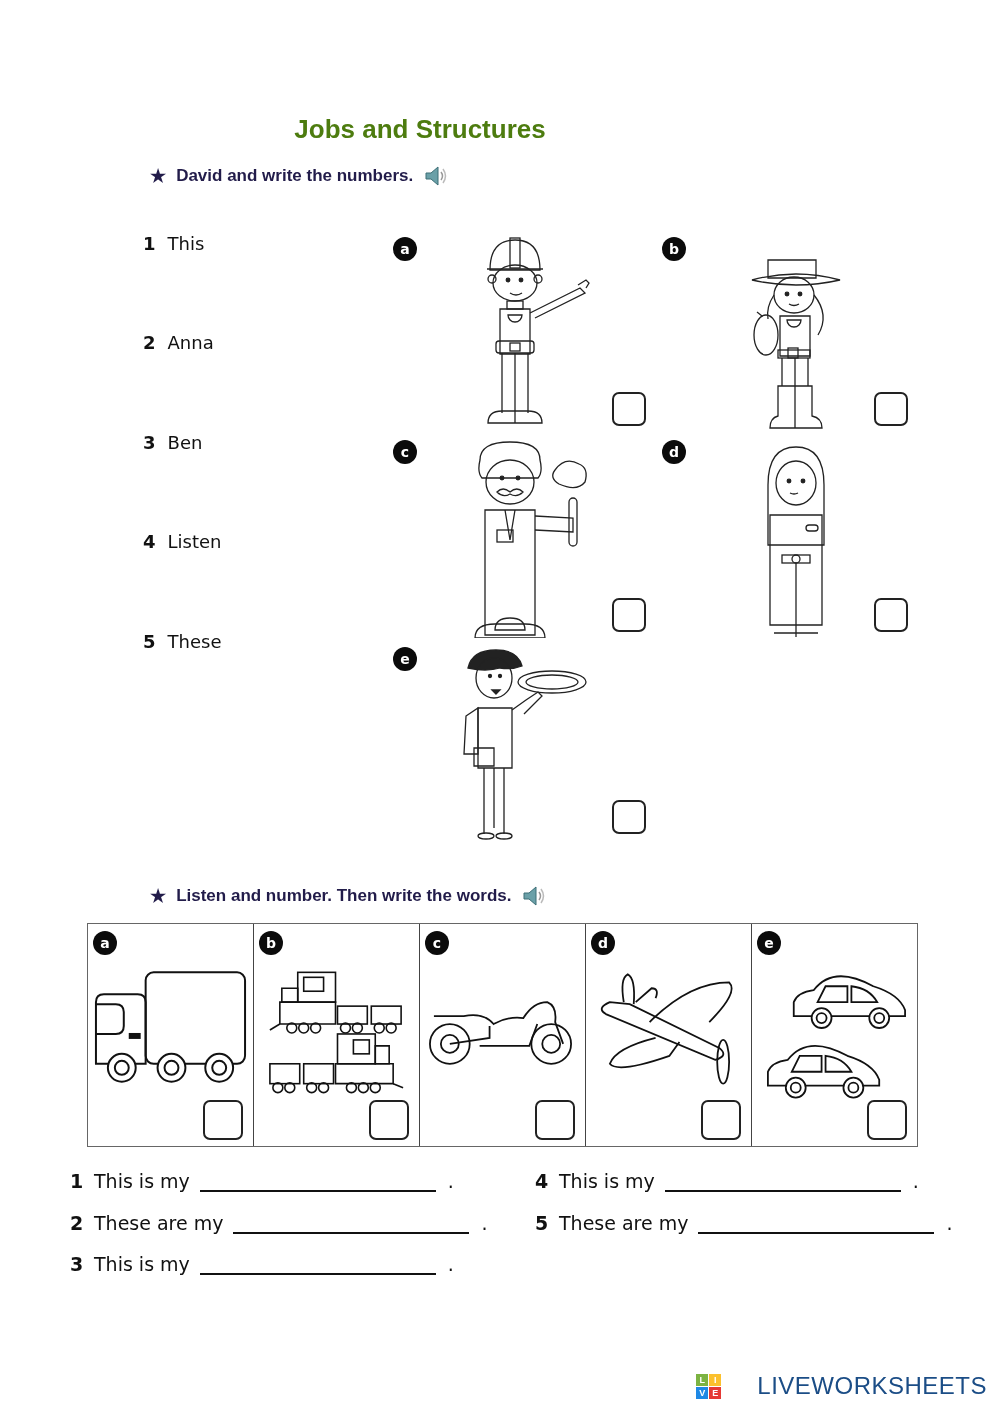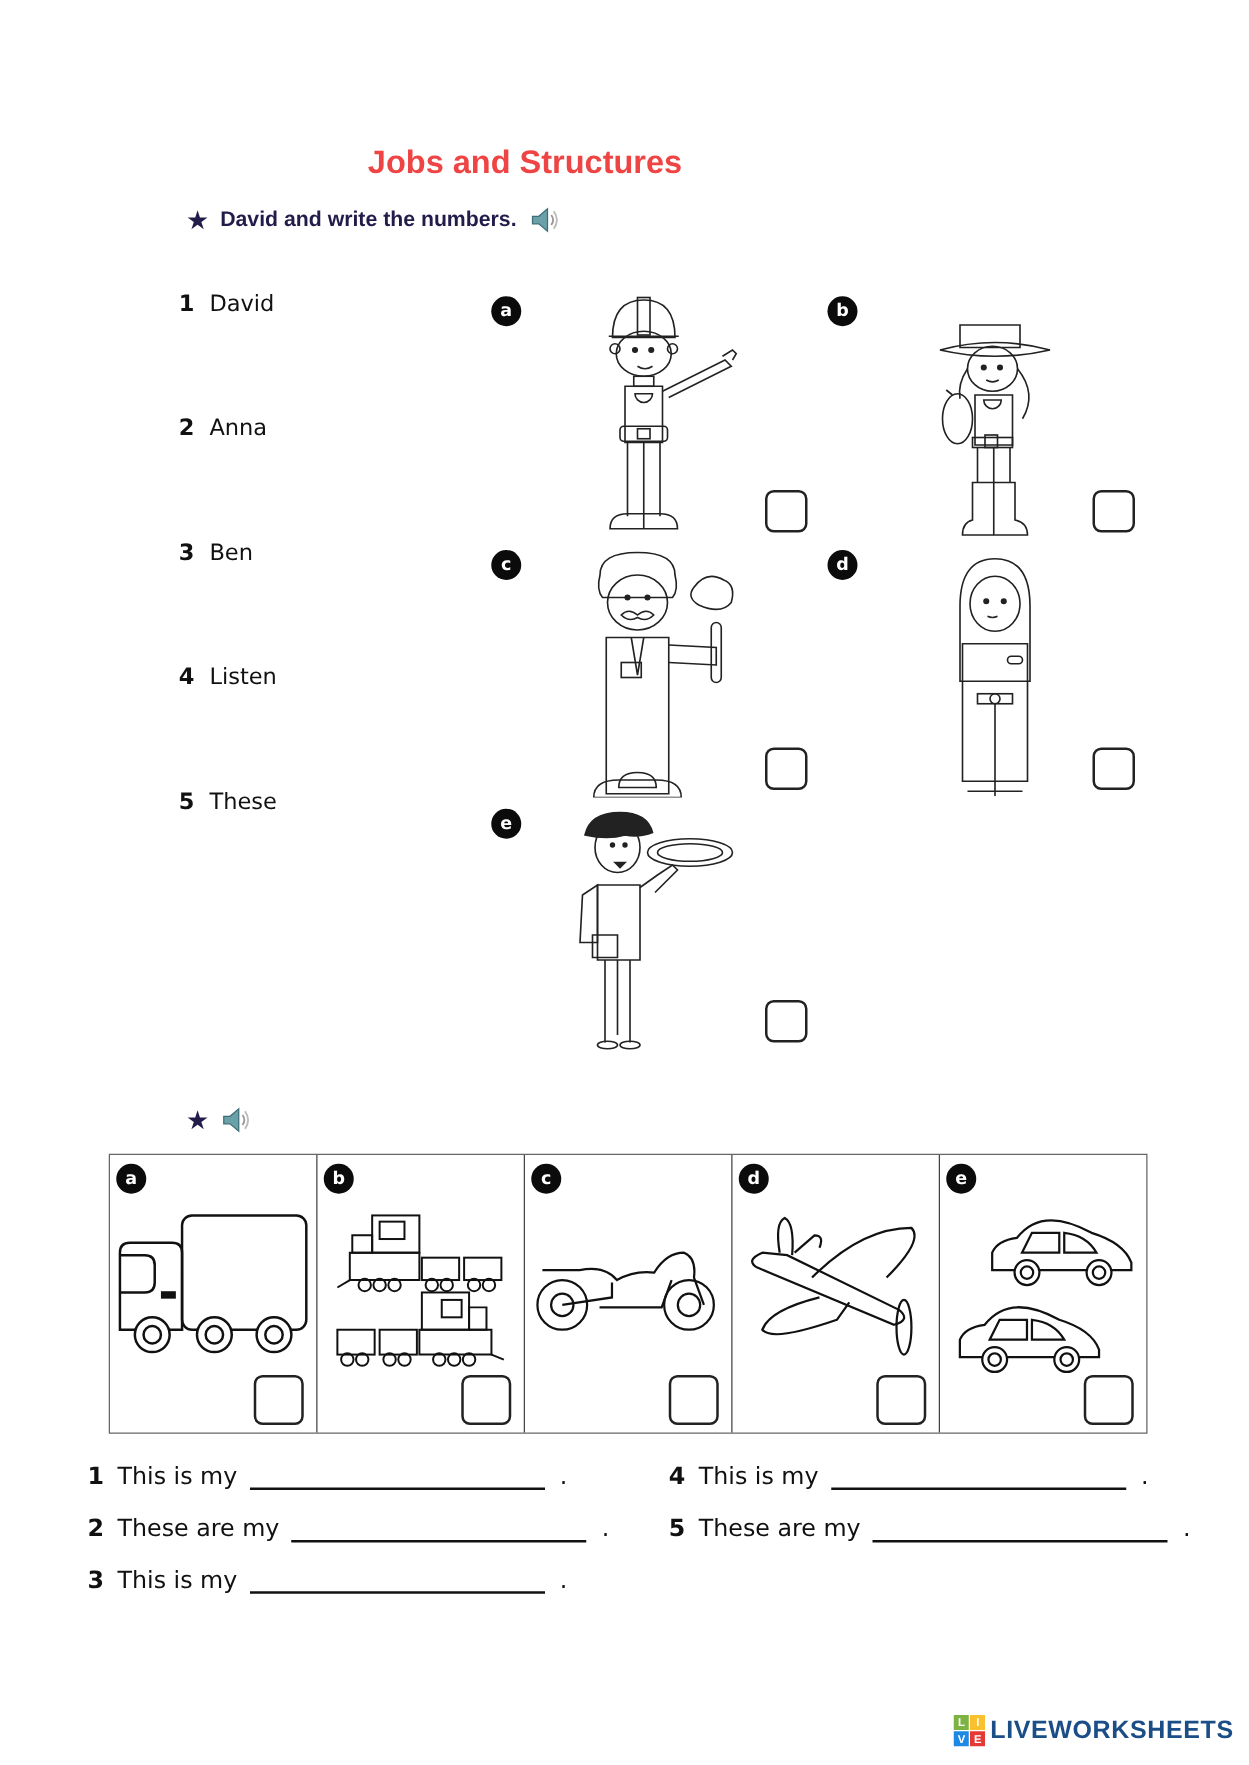--- a/index.html
+++ b/index.html
@@ -1,18 +1,18 @@
 <!DOCTYPE html>
 <html><head>
 <meta charset="utf-8">
 <style>
   html, body { margin:0; padding:0; background:#fff; }
   body { width:999px; height:1412px; position:relative; overflow:hidden; font-family:"Liberation Sans", sans-serif; color:#111; }
   .abs { position:absolute; }
-  .title { left:0; width:840px; top:114px; text-align:center; font-size:26px; font-weight:bold; color:#ef4444; }
+  .title { left:0; width:840px; top:114px; text-align:center; font-size:26px; font-weight:bold; color:#4d7c0f; }
   .instr { font-size:17px; font-weight:bold; color:#221c4a; display:flex; align-items:center; gap:10px; }
   .instr .star { font-size:18px; }
   .speaker { display:inline-block; width:26px; height:24px; }
   .name-item { font-family:"DejaVu Sans", sans-serif; font-size:18px; display:flex; gap:12px; }
   .name-item .num { font-weight:bold; }
   .badge { width:24px; height:24px; border-radius:50%; background:#0b0b0b; color:#fff; font-weight:bold; font-size:14px; display:flex; align-items:center; justify-content:center; font-family:"DejaVu Sans", sans-serif; }
   .answer-box { width:34px; height:34px; border:2px solid #222; border-radius:7px; background:#fff; box-sizing:border-box; }
   .figure svg { width:100%; height:100%; }
   .vgrid { left:87px; top:923px; width:831px; height:224px; border:1.5px solid #666; box-sizing:border-box; display:flex; }
   .vcell { flex:1; position:relative; border-right:1.5px solid #444; }
@@ -20,42 +20,42 @@
   .vcell .badge { position:absolute; left:5px; top:7px; }
   .vcell .answer-box { position:absolute; right:10px; bottom:6px; width:40px; height:40px; }
   .vcell svg.pic { position:absolute; left:0; top:30px; width:100%; height:150px; }
   .sentence { font-family:"DejaVu Sans", sans-serif; font-size:19px; display:flex; align-items:flex-end; gap:10px; }
   .sentence .num { font-weight:bold; width:14px; }
   .blank { display:inline-block; border-bottom:2px solid #111; height:20px; }
   .dot { margin-left:2px; }
   .logo { right:12px; top:1372px; display:flex; align-items:center; gap:4px; }
   .logo-tiles { display:grid; grid-template-columns:12px 12px; grid-template-rows:12px 12px; gap:1px; }
   .logo-tiles span { font-size:9px; font-weight:bold; color:#fff; display:flex; align-items:center; justify-content:center; }
-  .logo-text { font-size:20px; font-weight:bold; color:#1b4d86; letter-spacing:0.5px; }
+  .logo-text { font-size:24px; font-weight:normal; color:#1b4d86; letter-spacing:0.5px;margin-left:32px; }
 </style>
 </head>
 <body>
 
 <div class="abs title">Jobs and Structures</div>
 
 <div class="abs instr" style="left:150px; top:164px;">
   <span class="star">★</span>
   <span>David and write the numbers.</span>
   <span class="speaker">
     <svg viewBox="0 0 26 24">
         <path d="M3 9 h5 l7 -6 v18 l-7 -6 h-5z" fill="#6aa0a8" stroke="#3c6e76" stroke-width="1"></path>
         <path d="M18 8 q3 4 0 8" stroke="#999" fill="none" stroke-width="1.5"></path>
         <path d="M20 5 q5 7 0 14" stroke="#bbb" fill="none" stroke-width="1.5"></path>
       </svg>
   </span>
 </div>
 
 <div class="abs name-item" style="left:143px; top:233px;">
     <span class="num">1</span>
-    <span>David</span>
+    <span>This</span>
   </div>
 <div class="abs name-item" style="left:143px; top:332px;">
     <span class="num">2</span>
     <span>Anna</span>
   </div>
 <div class="abs name-item" style="left:143px; top:432px;">
     <span class="num">3</span>
     <span>Ben</span>
   </div>
 <div class="abs name-item" style="left:143px; top:531px;">
@@ -169,20 +169,21 @@
       <path d="M14 100 h20 v18 h-20z"></path>
     <path d="M24 120 v66 M44 120 v66 M34 120 v60"></path>
     <ellipse cx="26" cy="188" rx="8" ry="3"></ellipse>
       <ellipse cx="44" cy="188" rx="8" ry="3"></ellipse>
   </svg>
 </div>
 <div class="abs answer-box" style="left:612px; top:800px;"></div>
 
 <div class="abs instr" style="left:150px; top:884px;">
   <span class="star">★</span>
+  <span>Listen and number. Then write the words.</span>
   <span class="speaker">
     <svg viewBox="0 0 26 24">
         <path d="M3 9 h5 l7 -6 v18 l-7 -6 h-5z" fill="#6aa0a8" stroke="#3c6e76" stroke-width="1"></path>
         <path d="M18 8 q3 4 0 8" stroke="#999" fill="none" stroke-width="1.5"></path>
         <path d="M20 5 q5 7 0 14" stroke="#bbb" fill="none" stroke-width="1.5"></path>
       </svg>
   </span>
 </div>
 
 <div class="abs vgrid">

